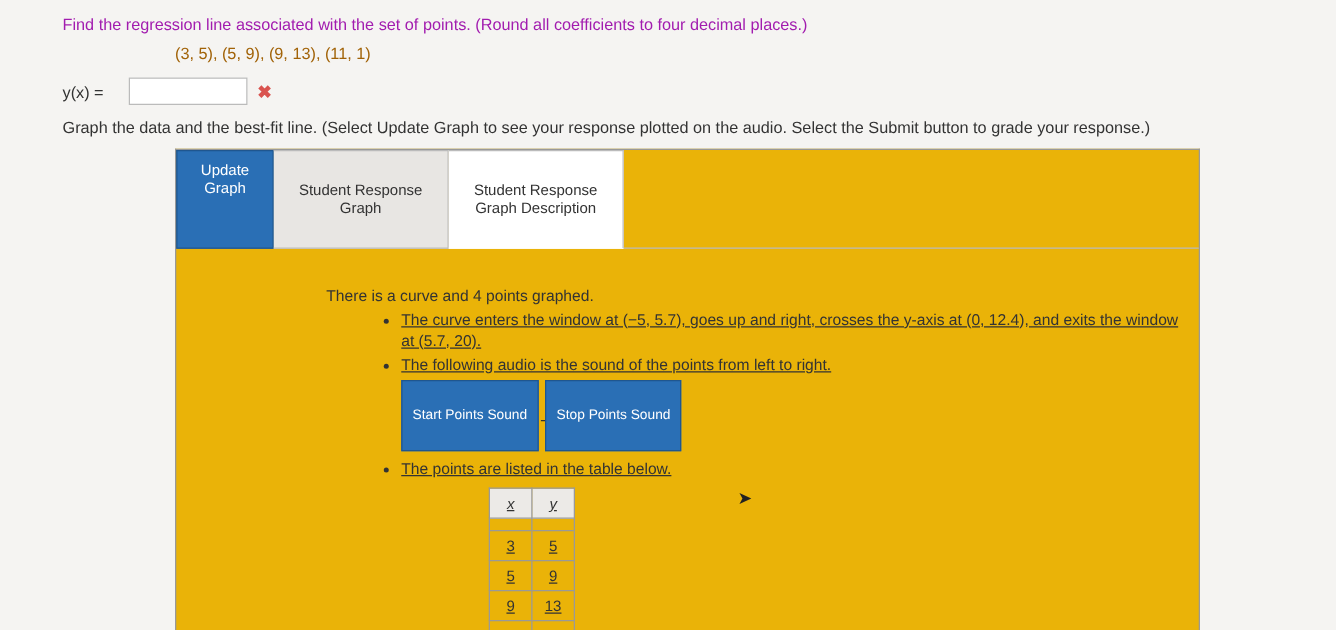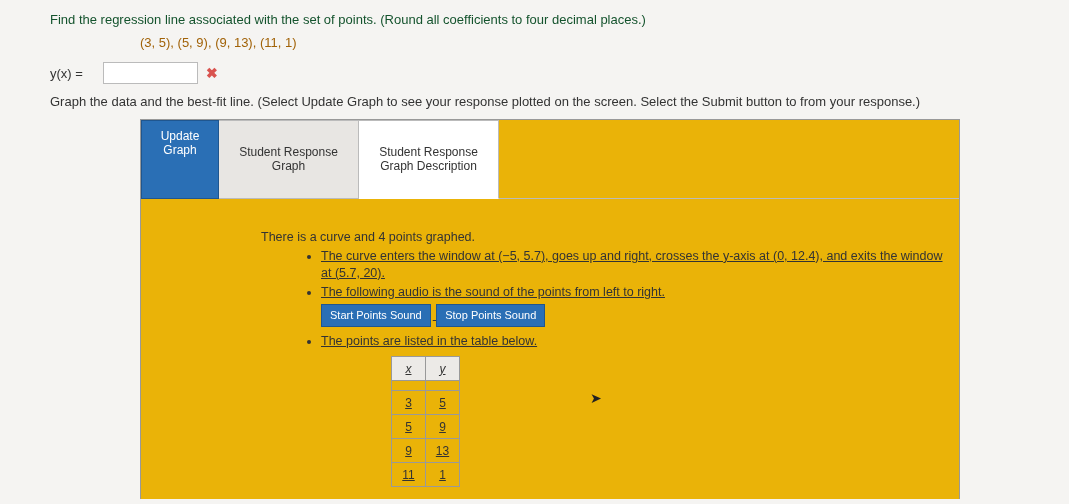--- a/index.html
+++ b/index.html
@@ -6,21 +6,21 @@
   body {
     font-family: Arial, Helvetica, sans-serif;
     font-size: 13px;
     color: #333;
     background: #f5f4f2;
     width: 1069px;
     height: 504px;
     overflow: hidden;
     padding: 8px 20px 0 50px;
   }
-  .prompt-line { margin: 4px 0 8px 0; color: #14532d; }
+  .prompt-line { margin: 4px 0 8px 0; color: #a21caf; }
   .points-line { margin: 6px 0 12px 90px; color: #a16207; font-weight: normal; }
   .answer-row { display: flex; align-items: center; margin: 6px 0 10px 0; }
   .y-label { margin-right: 20px; }
   .answer-input {
     width: 95px; height: 22px;
     border: 1px solid #bbb;
     background: #fff;
     padding: 2px 4px;
     font-size: 13px;
   }
@@ -62,21 +62,21 @@
   .tab-content { padding: 6px 10px 10px 120px; font-size: 12.5px; }
   .desc-line { margin-bottom: 4px; margin-top: 25px; }
   ul.desc-list { list-style: disc; margin-left: 60px; }
   ul.desc-list li { margin: 2px 0; line-height: 1.35; text-decoration: underline; }
   .sound-buttons { margin: 4px 0 6px 0; }
   .snd-btn {
     display: inline-block;
     background: #2a6fb5;
     color: #fff;
     border: 1px solid #1f568f;
-    padding: 3px 8px;
+    padding: 20px 8px;
     font-size: 11px;
     cursor: pointer;
     margin-right: 2px;
   }
   .points-table {
     border-collapse: collapse;
     margin: 6px 0 0 70px;
   }
   .points-table th, .points-table td {
     border: 1px solid #999;
@@ -100,21 +100,21 @@
 <div class="prompt-line">Find the regression line associated with the set of points. (Round all coefficients to four decimal places.)</div>
 
 <div class="points-line">(3, 5), (5, 9), (9, 13), (11, 1)</div>
 
 <div class="answer-row">
   <span class="y-label">y(x) =</span>
   <input class="answer-input" type="text" value="" style="">
   <span class="x-mark">✖</span>
 </div>
 
-<div class="graph-prompt">Graph the data and the best-fit line. (Select Update Graph to see your response plotted on the screen. Select the Submit button to from your response.)</div>
+<div class="graph-prompt">Graph the data and the best-fit line. (Select Update Graph to see your response plotted on the audio. Select the Submit button to grade your response.)</div>
 
 <div class="graph-panel">
   <div class="tab-row">
     <div class="update-btn">Update Graph</div>
     <div class="tab">Student Response Graph</div>
     <div class="tab active">Student Response Graph Description</div>
     <div class="tab-filler"></div>
   </div>
 
   <div class="tab-content">

